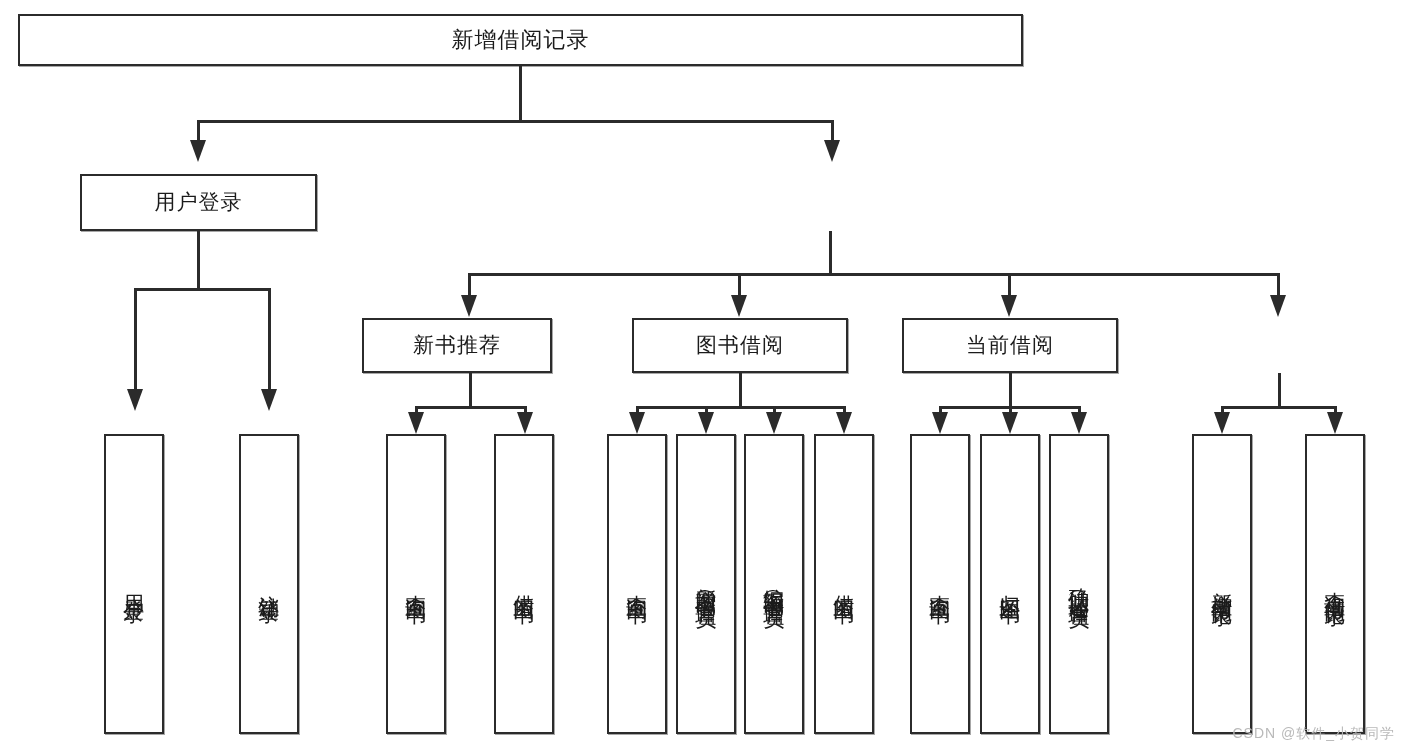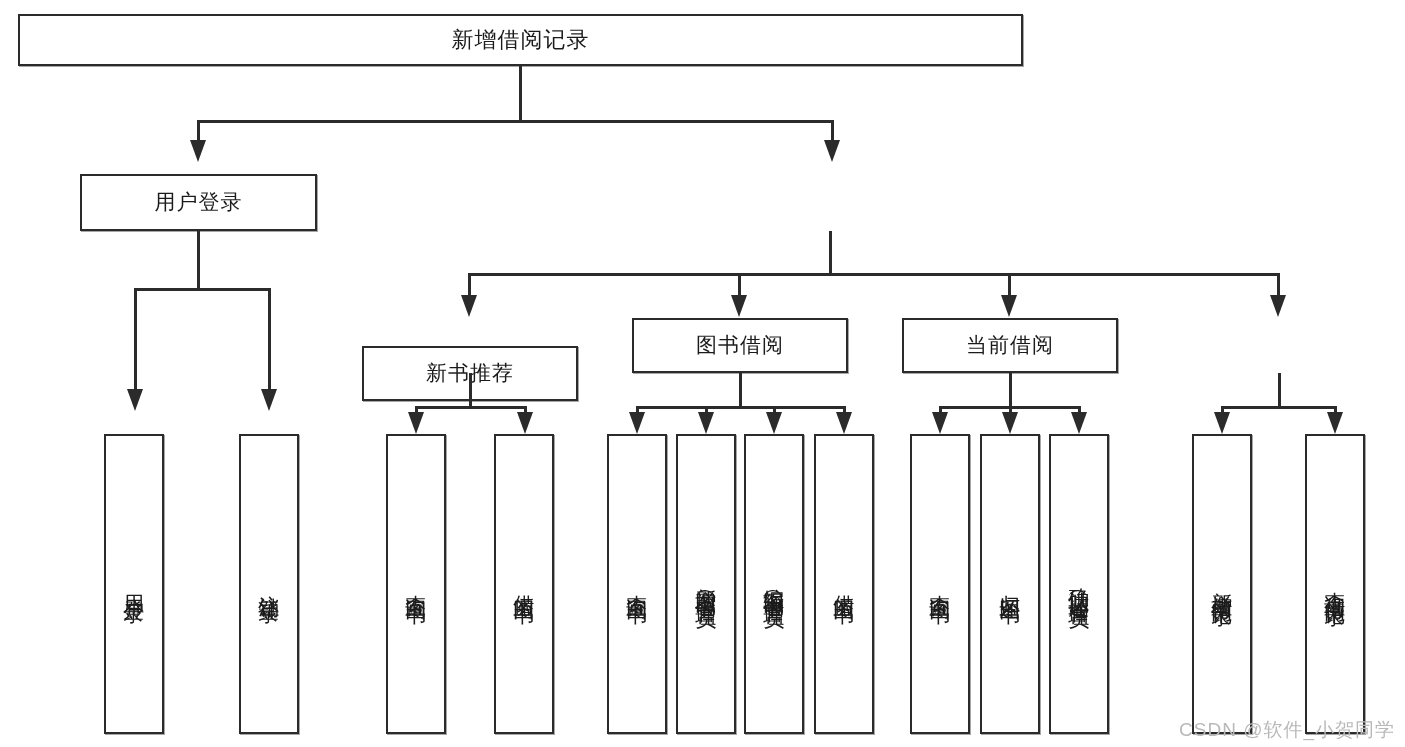--- a/index.html
+++ b/index.html
@@ -65,21 +65,21 @@
     width:0;height:0;
     border-left:8px solid transparent;
     border-right:8px solid transparent;
     border-top:22px solid #2b2b2b;
   }
   
   #watermark{
     position:absolute;
     right:10px;
     bottom:4px;
-    font-size:19px;
+    font-size:14px;
     color:#b9b9b9;
     letter-spacing:1px;
     white-space:nowrap;
     pointer-events:none;
     user-select:none;
   }
 </style>
 </head>
 <body>
 
@@ -114,21 +114,21 @@
   <div class="ln h" style="left:468px; top:273px; width:812px; height:3px;"></div>
   <div class="ln v" style="left:468px; top:273px; width:3px; height:24px;"></div>
   <div class="arrow" style="left:461px; top:295px;"></div>
   <div class="ln v" style="left:738px; top:273px; width:3px; height:24px;"></div>
   <div class="arrow" style="left:731px; top:295px;"></div>
   <div class="ln v" style="left:1008px; top:273px; width:3px; height:24px;"></div>
   <div class="arrow" style="left:1001px; top:295px;"></div>
   <div class="ln v" style="left:1277px; top:273px; width:3px; height:24px;"></div>
   <div class="arrow" style="left:1270px; top:295px;"></div>
 
-  <div class="node l2" style="left:362px; top:318px; width:216px; height:55px;margin-top:28px;">
+  <div class="node l2" style="left:362px; top:318px; width:190px; height:55px;">
     <span class="lbl">新书推荐</span>
   </div>
   <div class="node l2" style="left:902px; top:318px; width:216px; height:55px;">
     <span class="lbl">当前借阅</span>
   </div>
   <div class="node l2" style="left:632px; top:318px; width:216px; height:55px;">
     <span class="lbl">图书借阅</span>
   </div>
 
   <div class="ln v" style="left:469px; top:373px; width:3px; height:36px;"></div>

